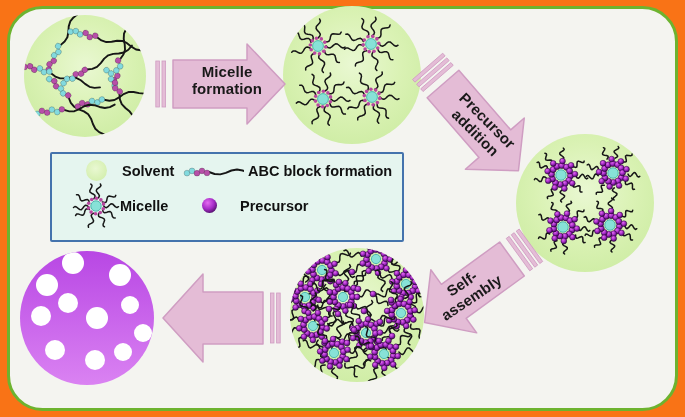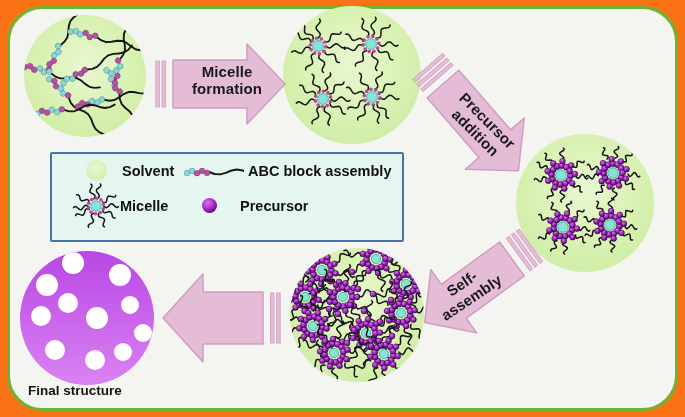--- a/index.html
+++ b/index.html
@@ -770,38 +770,37 @@
         </g>
       </g>
   </svg>
 
   <div class="step-label" id="lbl-0">Micelle
 formation</div>
   <div class="step-label" id="lbl-1">Precursor
 addition</div>
   <div class="step-label" id="lbl-2">Self-
 assembly</div>
-  <div class="final-label">Final structure</div>
 
   <div class="legend">
     <div class="swatch"></div>
     <div class="lg-label" style="left:70px;top:5px;">Solvent</div>
     <svg class="chain-ico" width="62" height="22" viewBox="-31 -11 62 22">
         <g id="gLegendChain">
           <g transform="translate(0 0) rotate(0)">
             <path class="arm" style="stroke-width:1.9" d="M-4.0 0.0 L1.6 2.0 L7.2 2.4 L12.8 0.8 L18.4 -1.5 L24.0 -2.5 L29.6 -1.5 L35.2 0.8 L40.8 2.4 L46.4 2.0 L52.0 0.0"></path>
             <circle cx="-26.0" cy="1.1" r="2.9" style="fill:var(--bead-cyan);stroke:rgba(0,0,0,.4);stroke-width:.5"></circle>
             <circle cx="-21.0" cy="-1.1" r="2.9" style="fill:var(--bead-cyan);stroke:rgba(0,0,0,.4);stroke-width:.5"></circle>
             <circle cx="-16.0" cy="1.2" r="2.9" style="fill:var(--bead-magenta);stroke:rgba(0,0,0,.4);stroke-width:.5"></circle>
             <circle cx="-11.0" cy="-1.1" r="2.9" style="fill:var(--bead-magenta);stroke:rgba(0,0,0,.4);stroke-width:.5"></circle>
             <circle cx="-6.0" cy="0.9" r="2.9" style="fill:var(--bead-magenta);stroke:rgba(0,0,0,.4);stroke-width:.5"></circle>
           </g>
         </g>
       </svg>
-    <div class="lg-label" style="left:196px;top:5px;">ABC block assembly</div>
+    <div class="lg-label" style="left:196px;top:5px;">ABC block formation</div>
     <svg class="mic-ico" width="48" height="48" viewBox="-24 -24 48 48">
         <g id="gLegendMicelle">
           <g transform="translate(0 0) rotate(0)">
             <path class="arm" d="M7.5 -0.2 L9.0 1.3 L10.5 1.7 L12.0 0.7 L13.5 -1.0 L15.0 -2.2 L16.5 -2.1 L18.0 -0.6 L19.5 0.9 L21.0 1.5 L22.5 0.7"></path>
             <path class="arm" d="M6.6 3.6 L7.1 5.7 L8.3 6.8 L10.1 6.6 L12.2 5.8 L14.1 5.5 L15.3 6.5 L15.9 8.4 L16.4 10.6 L17.5 11.8 L19.2 11.9"></path>
             <path class="arm" d="M3.2 6.8 L2.4 8.8 L2.7 10.3 L4.3 11.3 L6.4 11.9 L8.1 12.8 L8.6 14.2 L7.9 16.2 L7.1 18.2 L7.2 19.8 L8.5 20.8"></path>
             <path class="arm" d="M-2.1 7.2 L-4.0 8.2 L-4.8 9.5 L-4.3 11.2 L-3.1 13.2 L-2.4 14.9 L-3.0 16.3 L-4.8 17.3 L-6.8 18.3 L-7.8 19.6 L-7.5 21.3"></path>
             <path class="arm" d="M-6.6 3.5 L-8.7 2.8 L-10.2 3.2 L-11.1 4.8 L-11.6 7.0 L-12.4 8.7 L-13.8 9.2 L-15.8 8.6 L-17.9 7.9 L-19.5 8.1 L-20.4 9.5"></path>
             <path class="arm" d="M-7.4 0.9 L-9.1 -0.5 L-10.7 -0.7 L-12.0 0.5 L-13.3 2.3 L-14.7 3.7 L-16.2 3.6 L-17.8 2.4 L-19.5 1.0 L-21.1 0.5 L-22.5 1.5"></path>
             <path class="arm" d="M-6.7 -3.4 L-7.3 -5.5 L-8.5 -6.5 L-10.3 -6.3 L-12.4 -5.5 L-14.2 -5.1 L-15.5 -6.0 L-16.1 -8.0 L-16.7 -10.1 L-17.8 -11.3 L-19.5 -11.3"></path>

